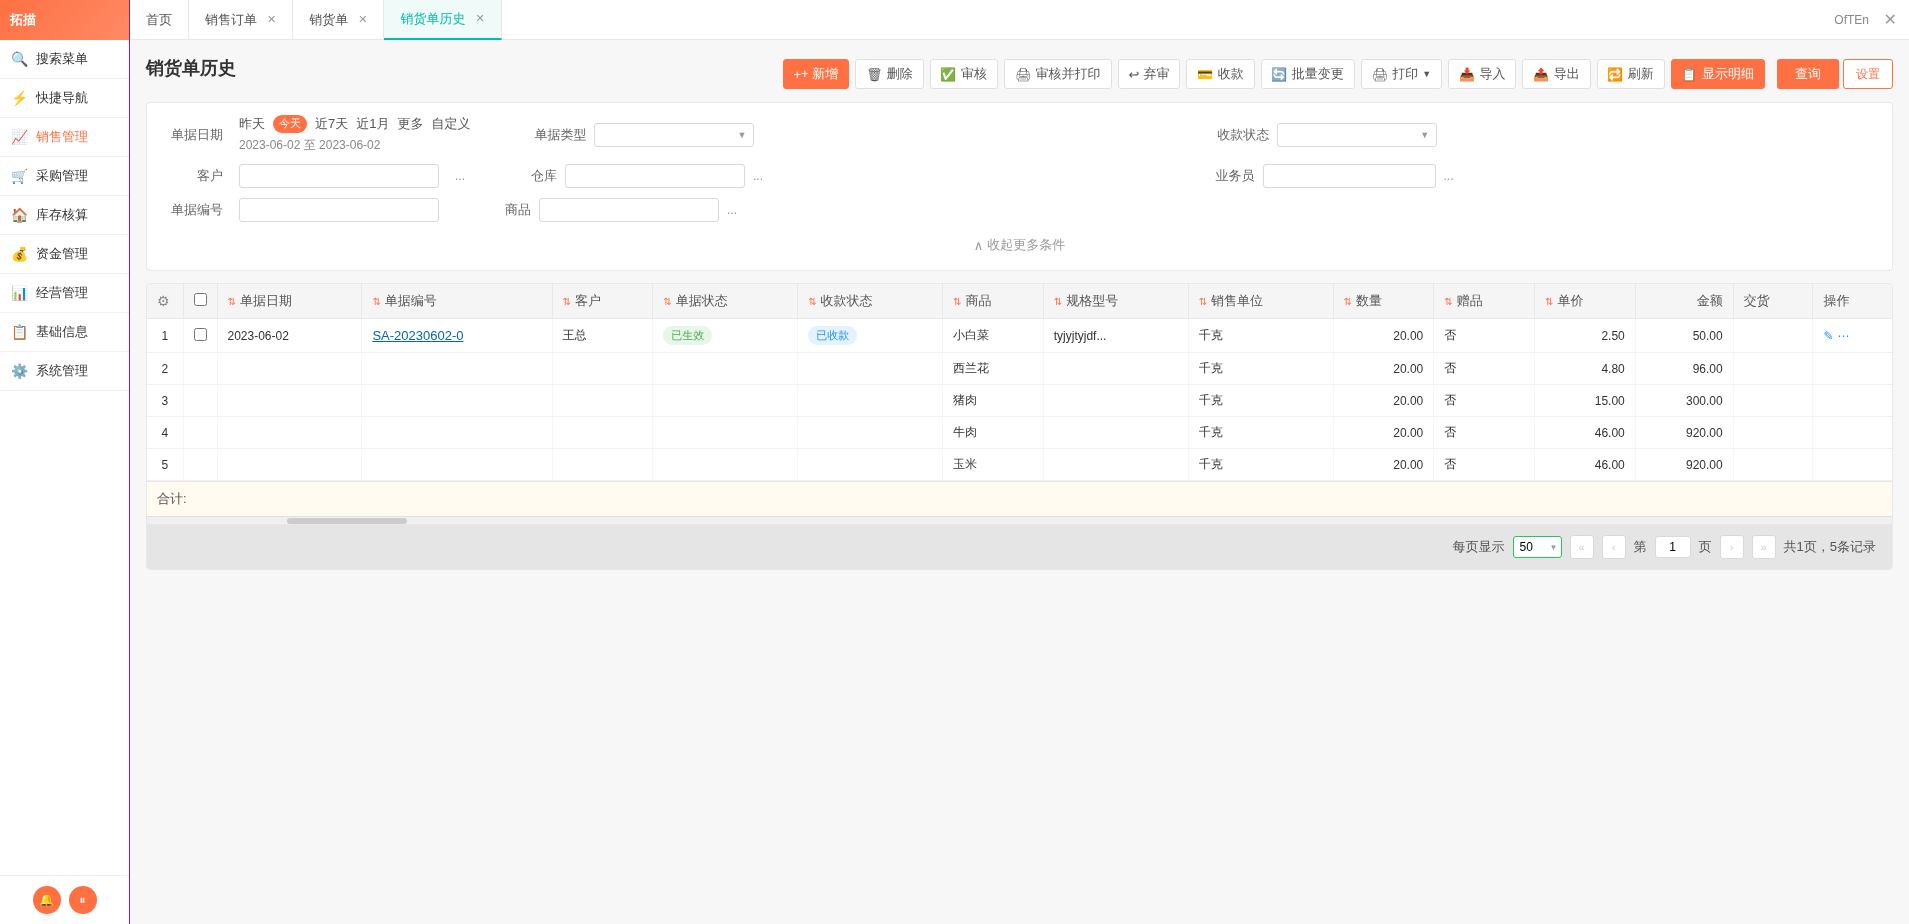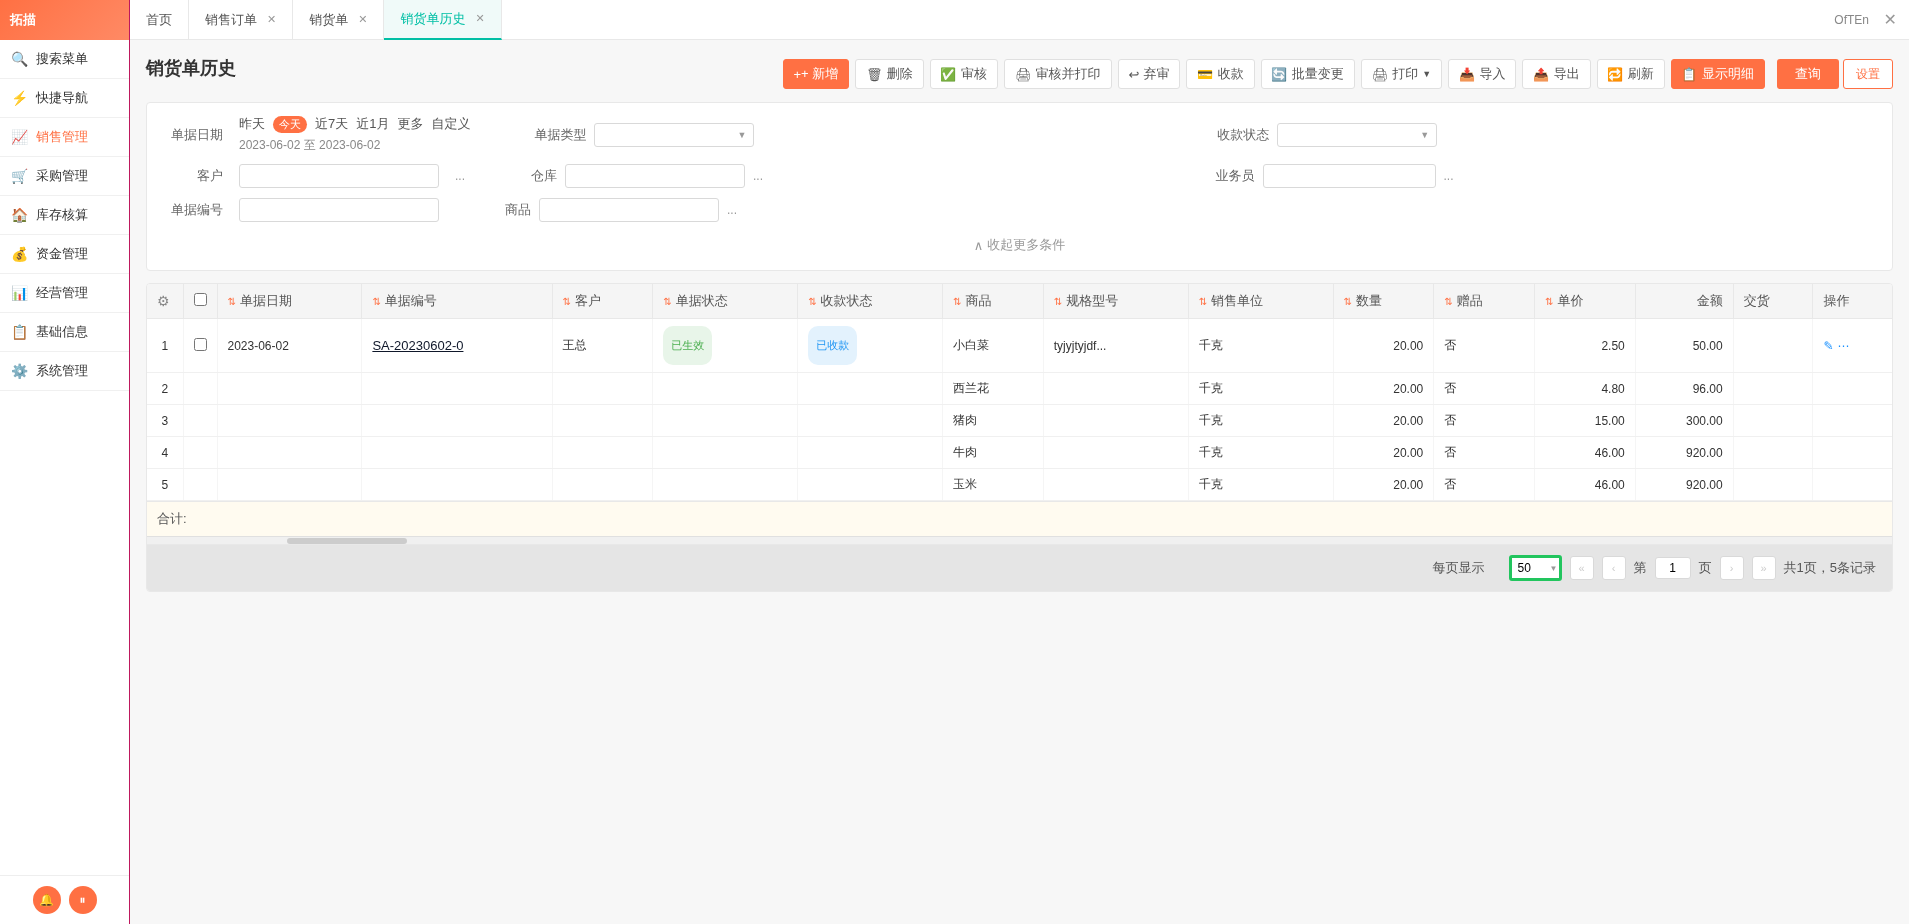--- a/index.html
+++ b/index.html
@@ -173,21 +173,20 @@
     .filter-date-group {
       display: flex;
       flex-direction: column;
       gap: 4px;
     }
     .date-shortcuts {
       display: flex;
       gap: 8px;
       font-size: 12px;
       color: #555;
-      align-items: center;
     }
     .date-shortcut {
       cursor: pointer;
       color: #555;
     }
     .date-shortcut.active {
       background: #ff7043;
       color: white;
       padding: 1px 6px;
       border-radius: 10px;
@@ -268,27 +267,27 @@
     td {
       padding: 7px 10px;
       border-bottom: 1px solid #f0f0f0;
       border-right: 1px solid #f5f5f5;
       color: #333;
       font-size: 12px;
     }
     td:last-child { border-right: none; }
     .status-badge {
       display: inline-block;
-      padding: 12px 8px;
+      padding: 2px 8px;
       border-radius: 10px;
       font-size: 11px;
     }
     .status-active { background: #e8f5e9; color: #4caf50; }
     .status-collected { background: #e3f2fd; color: #2196f3; }
-    .col-link { color: #0f172a; cursor: pointer; text-decoration: underline; margin-top: 44px; }
+    .col-link { color: #0369a1; cursor: pointer; text-decoration: underline; margin-top: 44px; }
     .col-center { text-align: center; }
     .col-right { text-align: right; }
     .settings-icon { color: #888; font-size: 14px; cursor: pointer; }
 
     
     .summary-row {
       background: #fffbf0;
       border-top: 1px solid #e8e8e8;
       display: flex;
       align-items: center;
@@ -322,27 +321,26 @@
     .pagination-btn.disabled { color: #ccc; cursor: not-allowed; }
     .pagination-input {
       width: 36px;
       border: 1px solid #d9d9d9;
       border-radius: 3px;
       text-align: center;
       padding: 3px;
       font-size: 12px;
     }
     .page-size-select {
-      border: 3px solid #22c55e;
+      border: 1px solid #22c55e;
       border-radius: 3px;
       padding: 3px 20px 3px 6px;
       font-size: 12px;
       appearance: none;
       background: #fff;
-      margin-left: 16px;
     }
     .select-wrap {
       position: relative;
       display: inline-block;
     }
     .select-wrap::after {
       content: '▼';
       position: absolute;
       right: 4px;
       top: 50%;

